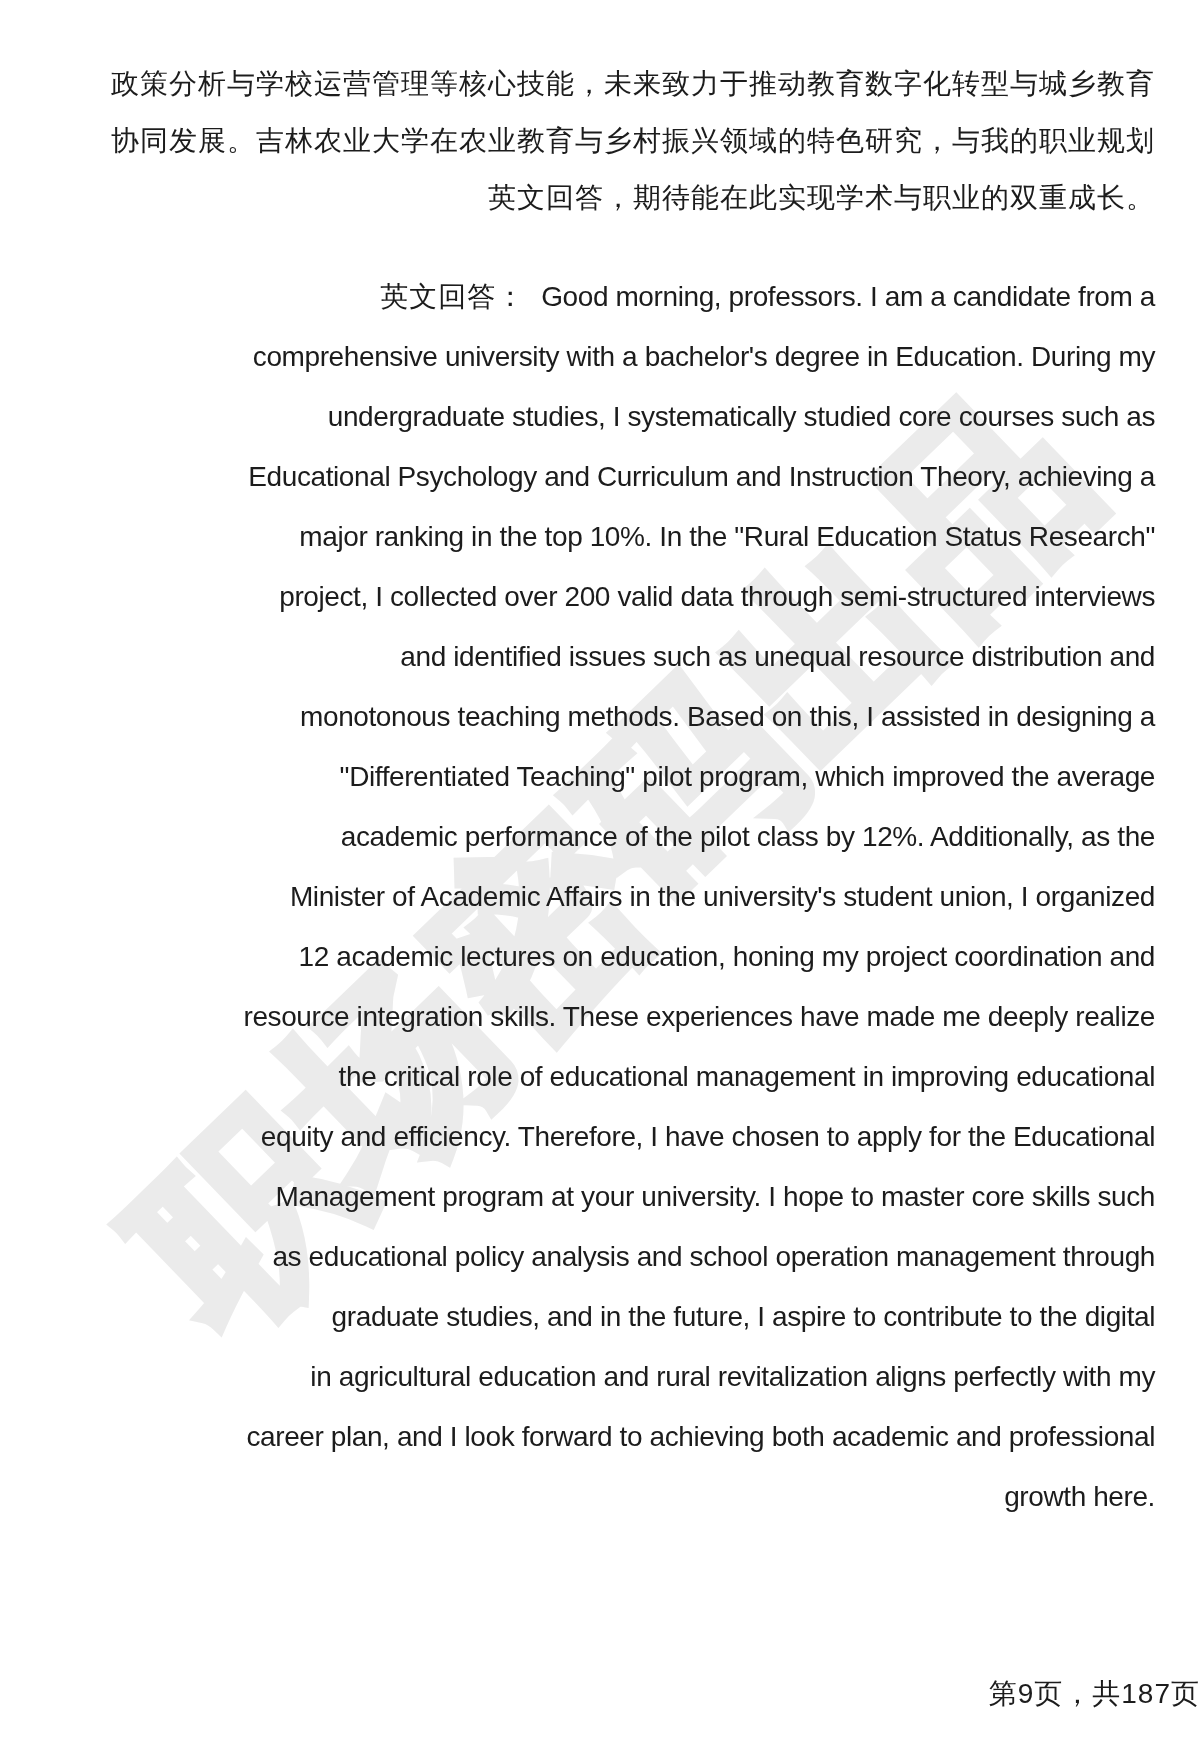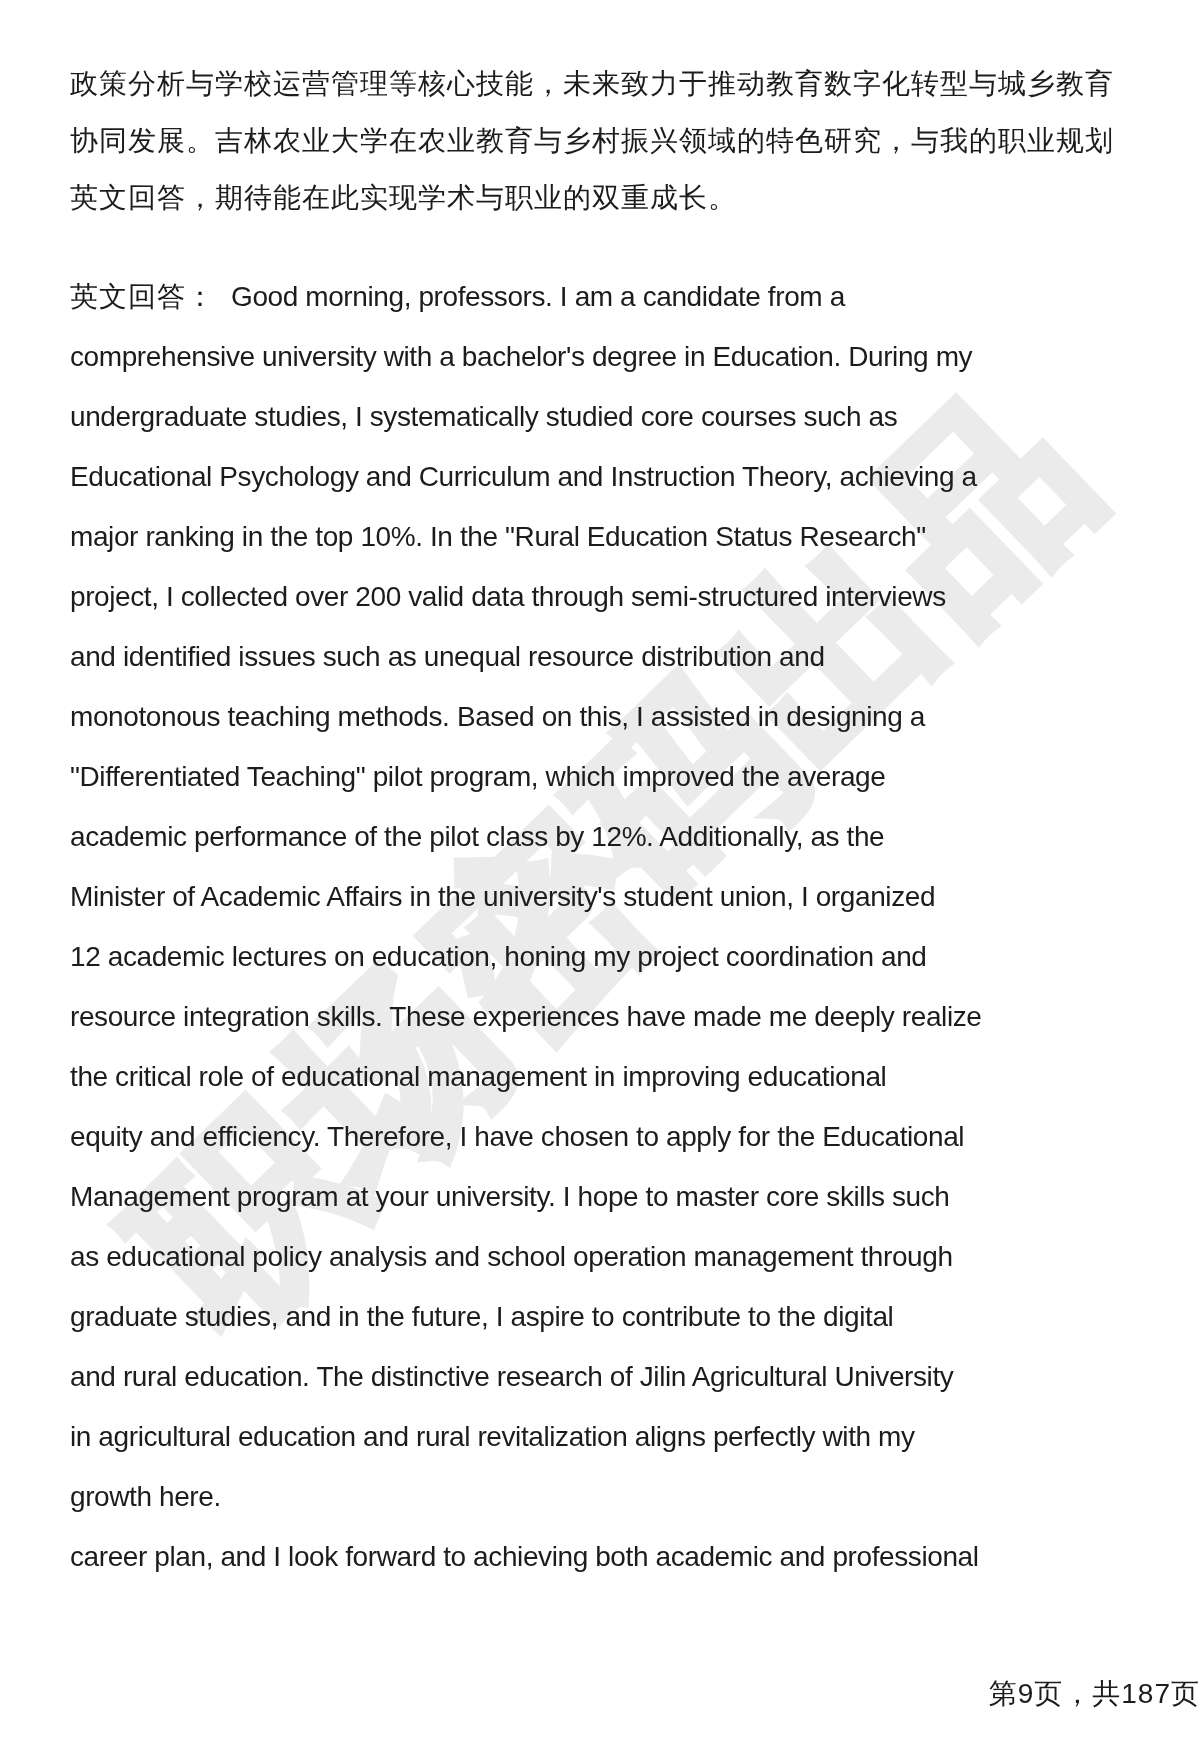--- a/index.html
+++ b/index.html
@@ -41,20 +41,21 @@
       color: transparent;
       -webkit-text-stroke: 10px #ebebeb;
     }
   }
   .content {
     position: absolute;
     left: 70px;
     right: 45px;
     top: 55px;
     z-index: 1;
+    text-align: right;
   }
   .cn-para .line {
     font-size: 28px;
     line-height: 57px;
     letter-spacing: 1px;
     white-space: nowrap;
   }
   .para-gap {
     height: 41px;
   }
@@ -109,24 +110,23 @@
       <div class="line">"Differentiated Teaching" pilot program, which improved the average</div>
       <div class="line">academic performance of the pilot class by 12%. Additionally, as the</div>
       <div class="line">Minister of Academic Affairs in the university's student union, I organized</div>
       <div class="line">12 academic lectures on education, honing my project coordination and</div>
       <div class="line">resource integration skills. These experiences have made me deeply realize</div>
       <div class="line">the critical role of educational management in improving educational</div>
       <div class="line">equity and efficiency. Therefore, I have chosen to apply for the Educational</div>
       <div class="line">Management program at your university. I hope to master core skills such</div>
       <div class="line">as educational policy analysis and school operation management through</div>
       <div class="line">graduate studies, and in the future, I aspire to contribute to the digital</div>
-      <div class="line">and rural education. The distinctive research of Jilin Agricultural University</div>
       <div class="line">in agricultural education and rural revitalization aligns perfectly with my</div>
+      <div class="line">career plan, and I look forward to achieving both academic and professional</div>
       <div class="line">growth here.</div>
-      <div class="line">career plan, and I look forward to achieving both academic and professional</div>
     </div>
 
   </div>
 
   <div class="footer">
     <span>第9页，共187页</span>
   </div>
 
 </div>
 

